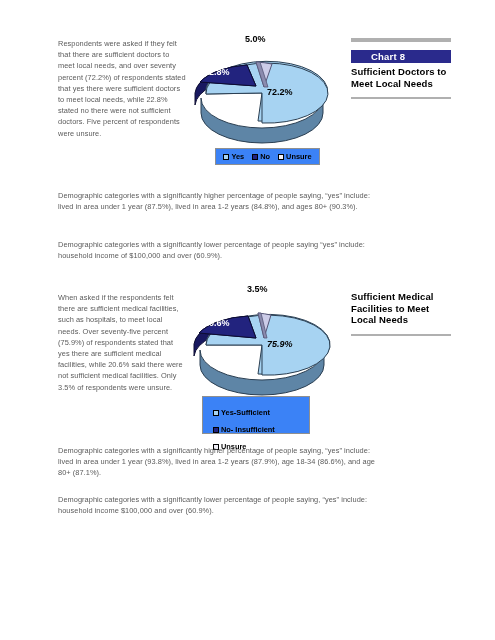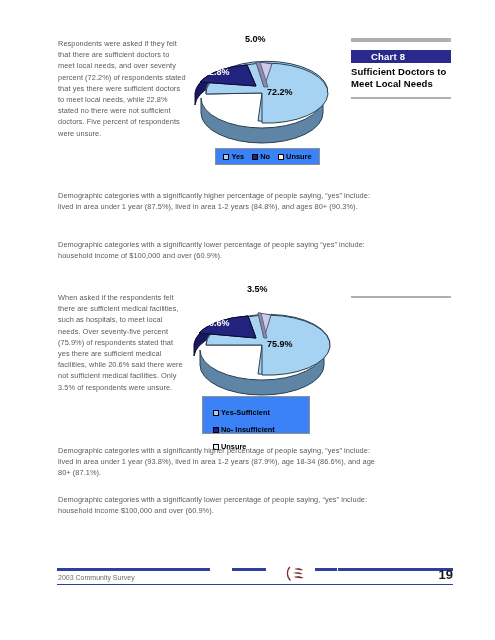--- a/index.html
+++ b/index.html
@@ -169,57 +169,41 @@
         <path d="M 8,58 A 62,30 0 0 1 26,39 L 26,51 A 62,30 0 0 0 8,70 Z" fill="#181860" stroke="#0d0d33" stroke-width="1"></path>
         <path d="M 20,59 A 62,30 0 1 1 72,88 L 76,59 Z" fill="#A7D3F2" stroke="#2b3f52" stroke-width="1"></path>
         <path d="M 76,59 L 20,59 A 62,30 0 1 1 76,89 Z" fill="#A7D3F2" stroke="#2b3f52" stroke-width="1"></path>
         <path d="M 70,52 L 13,47 A 62,30 0 0 1 62,30 Z" fill="#22237E" stroke="#0d0d33" stroke-width="1"></path>
         <path d="M 70,52 L 62,30 A 62,30 0 0 0 13,47 Z" fill="#22237E" stroke="#0d0d33" stroke-width="1"></path>
         <path d="M 78,52 L 72,27 A 62,30 0 0 1 85,29 Z" fill="#CCCCE8" stroke="#555577" stroke-width="1"></path>
         <path d="M 78,52 L 72,27 L 75,27 L 81,52 Z" fill="#8B8BAE" stroke="#555577" stroke-width="0.8"></path>
       </svg>
       <div class="pct-label" style="left:61px;top:-2px;">3.5%</div>
       <div class="pct-label on-dark" style="left:18px;top:32px;">20.6%</div>
-      <div class="pct-label" style="left:81px;top:53px;">75.9%</div>
+      <div class="pct-label" style="left:81px;top:53px;font-style:italic;">75.9%</div>
     </div>
   </div>
 
   <div class="legend" id="legend9">
     <div class="legend-item">
       <span class="swatch" style="background:#A7D3F2;"></span>
       <span class="legend-text">Yes-Sufficient</span>
     </div>
     <div class="legend-item">
       <span class="swatch" style="background:#22237E;"></span>
       <span class="legend-text">No- Insufficient</span>
     </div>
     <div class="legend-item">
       <span class="swatch" style="background:#F0F0F8;"></span>
       <span class="legend-text">Unsure</span>
     </div>
   </div>
 
   <div class="sidebar" id="sidebar9">
+    <div class="sb-caption">Sufficient Medical Facilities to Meet Local Needs</div>
     <div class="sb-rule" style="margin-top:8px;"></div>
   </div>
 
   <div class="body-text" style="position:absolute;left:58px;top:445px;width:322px;">Demographic categories with a significantly higher percentage of people saying, “yes” include: lived in area under 1 year (93.8%), lived in area 1-2 years (87.9%), age 18-34 (86.6%), and age 80+ (87.1%).</div>
   <div class="body-text" style="position:absolute;left:58px;top:494px;width:322px;">Demographic categories with a significantly lower percentage of people saying, “yes” include: household income $100,000 and over (60.9%).</div>
 
-  <div class="footer">
-    <div class="rule-row">
-      <div class="rule-seg rule-left"></div>
-      <div class="rule-seg rule-mid-l"></div>
-      <div class="rule-seg rule-mid-r"></div>
-      <div class="rule-seg rule-right"></div>
-      <svg class="emblem" viewBox="0 0 26 20">
-        <path d="M5,3 C1.5,6 1.5,13 5.5,16.5" stroke="#7a3030" stroke-width="1.2" fill="none"></path>
-        <path d="M9,5 C12,3.5 16,4 18,6 C15,6.5 12,6 9,5 Z" fill="#7a2f2f"></path>
-        <path d="M8,9 C11,7.5 15.5,8 17.5,10 C14.5,10.5 11,10 8,9 Z" fill="#8e3a3a"></path>
-        <path d="M8.5,13 C12,11.5 16,12 18.5,14 C15,14.5 11.5,14 8.5,13 Z" fill="#6d2828"></path>
-      </svg>
-    </div>
-    <div class="thin-rule"></div>
-    <div class="footer-left">2003 Community Survey</div>
-    <div class="footer-page">19</div>
-  </div>
 
 </div>
 
 </body></html>

